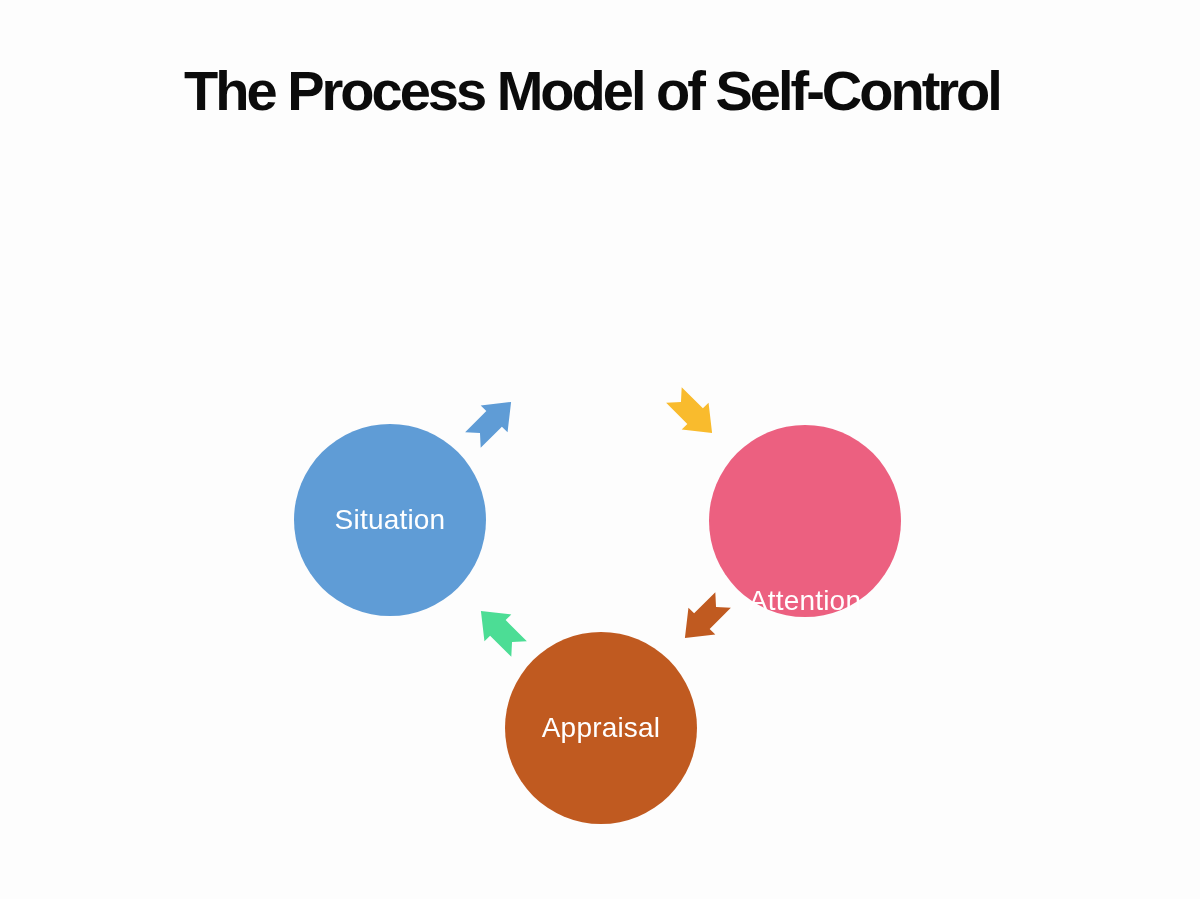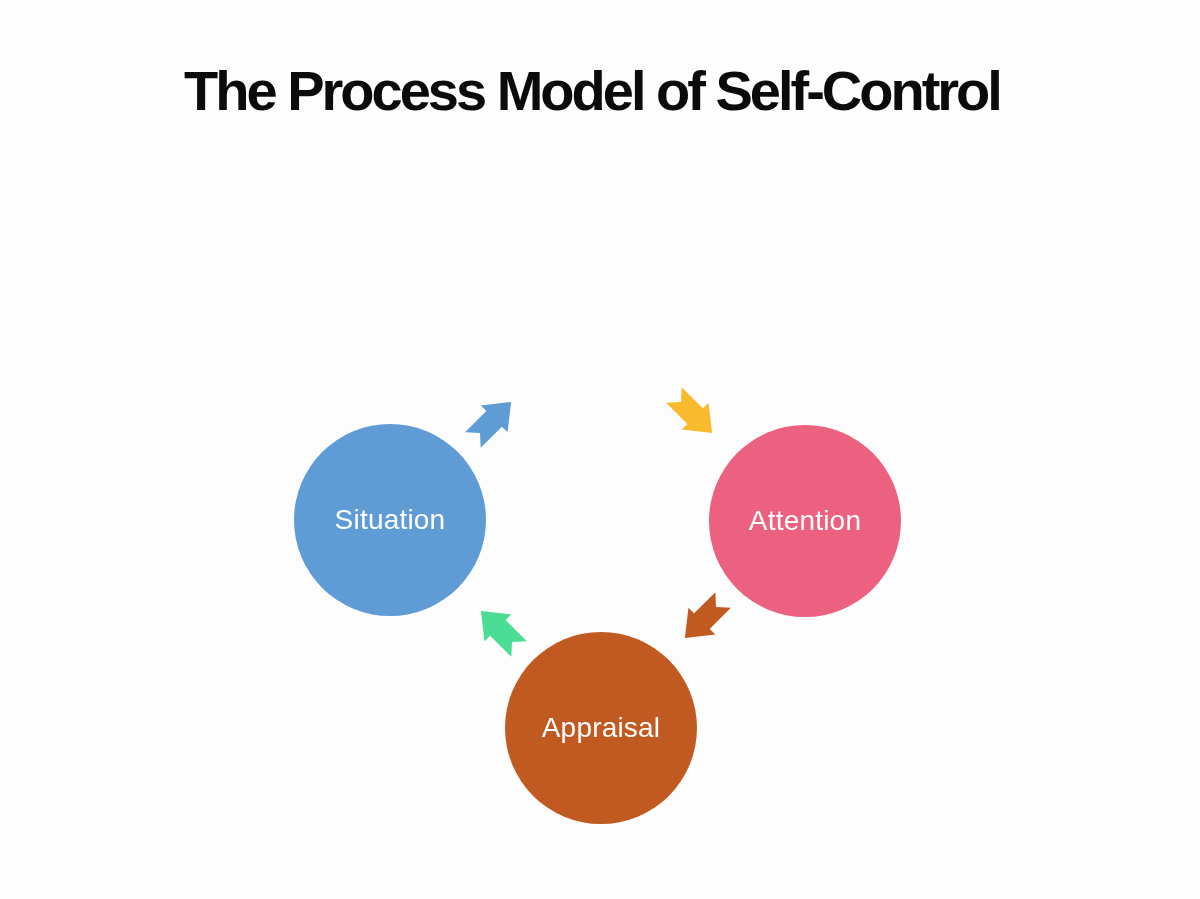--- a/index.html
+++ b/index.html
@@ -42,21 +42,21 @@
     display: flex;
     align-items: center;
     justify-content: center;
   }
   .cycle-node .node-label {
     color: #FFFFFF;
     font-size: 28px;
     letter-spacing: 0.2px;
   }
   .node-situation { left: 500px; top: 218px; }
-  .node-attention { left: 709px; top: 425px; }
+  .node-attention { left: 709px; top: 425px; align-items: flex-end; }
   .node-appraisal { left: 505px; top: 632px; }
   .node-response  { left: 294px; top: 424px; }
   .arrow-layer {
     position: absolute;
     left: 0;
     top: 0;
     width: 1200px;
     height: 899px;
   }
 </style>

